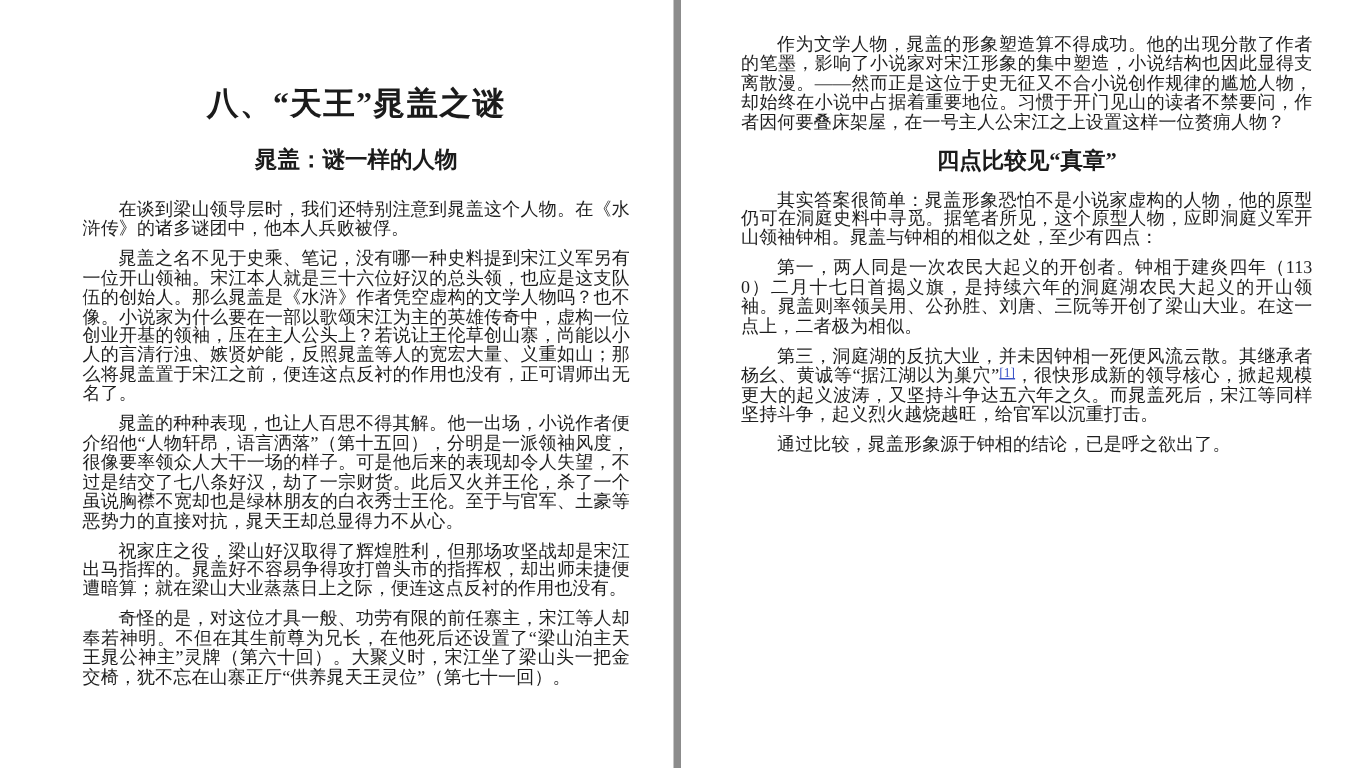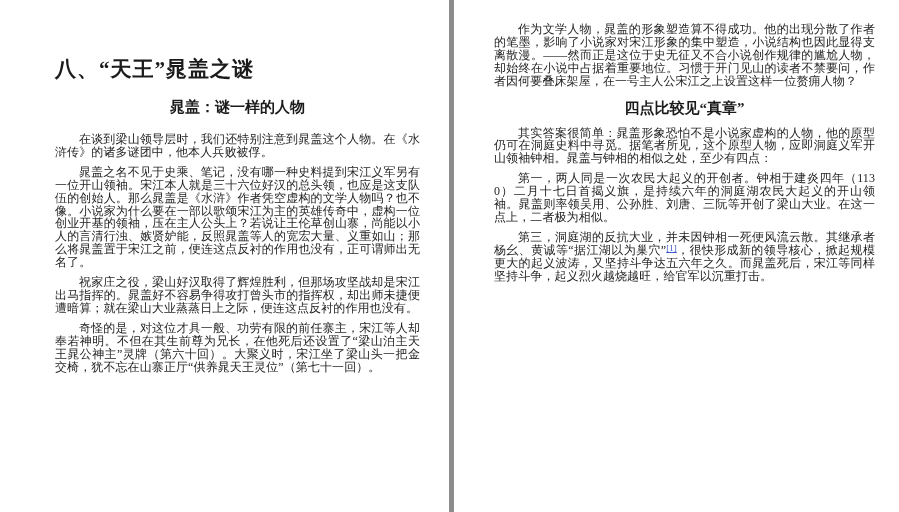--- a/index.html
+++ b/index.html
@@ -27,21 +27,21 @@
   .divider {
     width: 5px;
     height: 512px;
     background: var(--divider, #8c8c8c);
   }
   h1.chapter-title {
     margin: 56px 0 0 0;
     font-size: 21px;
     line-height: 27px;
     font-weight: bold;
-    text-align: left;
+    text-align: center;
     color: #1b1b1b;
     letter-spacing: 1px;
     white-space: nowrap;
   }
   h2.section-heading {
     margin: 14px 0 0 0;
     font-size: 15px;
     line-height: 20px;
     font-weight: bold;
     color: #1b1b1b;
@@ -74,27 +74,29 @@
 </head>
 <body>
 
 <div class="spread">
 
   <div class="page left">
     <h1 class="chapter-title">八、“天王”晁盖之谜</h1>
     <h2 class="section-heading">晁盖：谜一样的人物</h2>
     <p class="body fn-para first">在谈到梁山领导层时，我们还特别注意到晁盖这个人物。在《水浒传》的诸多谜团中，他本人兵败被俘。</p>
     <p class="body fn-para">晁盖之名不见于史乘、笔记，没有哪一种史料提到宋江义军另有一位开山领袖。宋江本人就是三十六位好汉的总头领，也应是这支队伍的创始人。那么晁盖是《水浒》作者凭空虚构的文学人物吗？也不像。小说家为什么要在一部以歌颂宋江为主的英雄传奇中，虚构一位创业开基的领袖，压在主人公头上？若说让王伦草创山寨，尚能以小人的言清行浊、嫉贤妒能，反照晁盖等人的宽宏大量、义重如山；那么将晁盖置于宋江之前，便连这点反衬的作用也没有，正可谓师出无名了。</p>
+    <p class="body fn-para">晁盖的种种表现，也让人百思不得其解。他一出场，小说作者便介绍他“人物轩昂，语言洒落”（第十五回），分明是一派领袖风度，很像要率领众人大干一场的样子。可是他后来的表现却令人失望，不过是结交了七八条好汉，劫了一宗财货。此后又火并王伦，杀了一个虽说胸襟不宽却也是绿林朋友的白衣秀士王伦。至于与官军、土豪等恶势力的直接对抗，晁天王却总显得力不从心。</p>
     <p class="body fn-para">祝家庄之役，梁山好汉取得了辉煌胜利，但那场攻坚战却是宋江出马指挥的。晁盖好不容易争得攻打曾头市的指挥权，却出师未捷便遭暗算；就在梁山大业蒸蒸日上之际，便连这点反衬的作用也没有。</p>
     <p class="body fn-para">奇怪的是，对这位才具一般、功劳有限的前任寨主，宋江等人却奉若神明。不但在其生前尊为兄长，在他死后还设置了“梁山泊主天王晁公神主”灵牌（第六十回）。大聚义时，宋江坐了梁山头一把金交椅，犹不忘在山寨正厅“供养晁天王灵位”（第七十一回）。</p>
   </div>
 
   <div class="divider"></div>
 
   <div class="page right">
     <p class="body fn-para">作为文学人物，晁盖的形象塑造算不得成功。他的出现分散了作者的笔墨，影响了小说家对宋江形象的集中塑造，小说结构也因此显得支离散漫。——然而正是这位于史无征又不合小说创作规律的尴尬人物，却始终在小说中占据着重要地位。习惯于开门见山的读者不禁要问，作者因何要叠床架屋，在一号主人公宋江之上设置这样一位赘痈人物？</p>
     <h2 class="section-heading">四点比较见“真章”</h2>
     <p class="body fn-para">其实答案很简单：晁盖形象恐怕不是小说家虚构的人物，他的原型仍可在洞庭史料中寻觅。据笔者所见，这个原型人物，应即洞庭义军开山领袖钟相。晁盖与钟相的相似之处，至少有四点：</p>
     <p class="body fn-para">第一，两人同是一次农民大起义的开创者。钟相于建炎四年（1130）二月十七日首揭义旗，是持续六年的洞庭湖农民大起义的开山领袖。晁盖则率领吴用、公孙胜、刘唐、三阮等开创了梁山大业。在这一点上，二者极为相似。</p>
     <p class="body fn-para">第三，洞庭湖的反抗大业，并未因钟相一死便风流云散。其继承者杨幺、黄诚等“据江湖以为巢穴”<sup class="fn">[1]</sup>，很快形成新的领导核心，掀起规模更大的起义波涛，又坚持斗争达五六年之久。而晁盖死后，宋江等同样坚持斗争，起义烈火越烧越旺，给官军以沉重打击。</p>
+    <p class="body fn-para">通过比较，晁盖形象源于钟相的结论，已是呼之欲出了。</p>
   </div>
 
 </div>
 
 </body></html>

